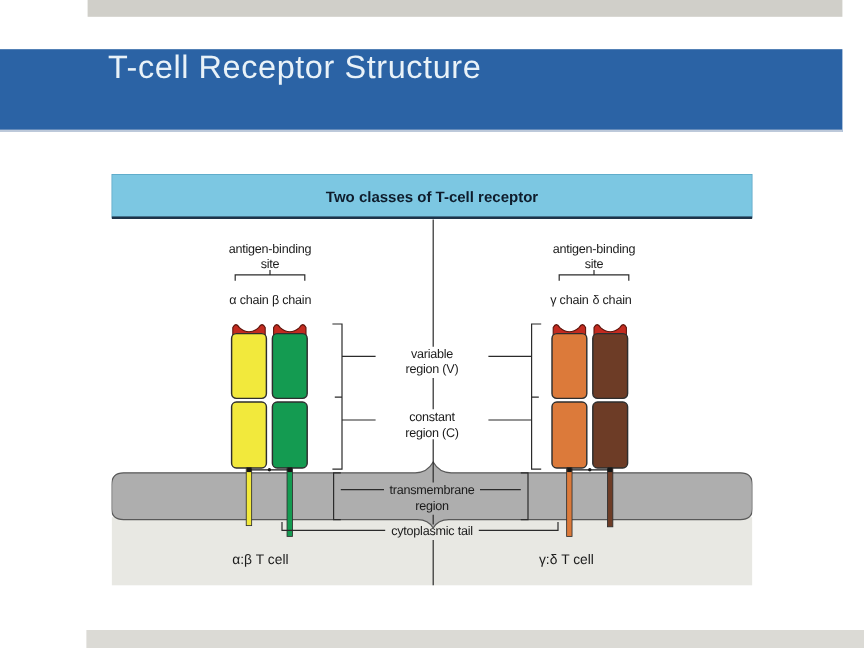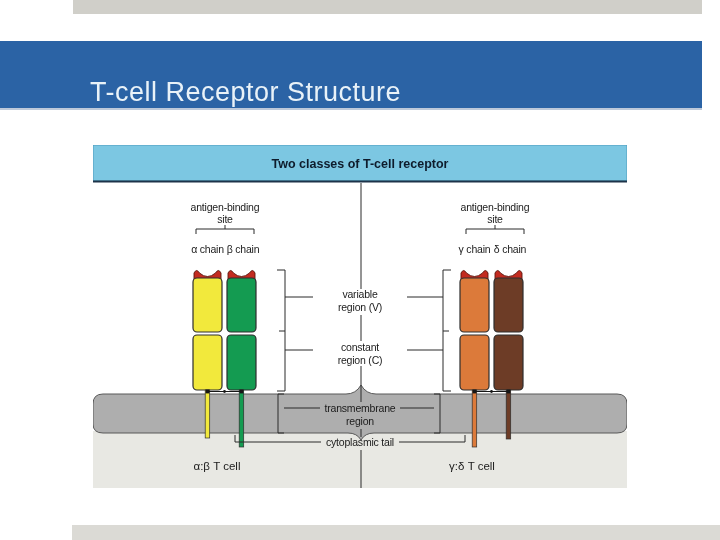--- a/index.html
+++ b/index.html
@@ -8,21 +8,21 @@
     background:#ffffff;
     font-family:"Liberation Sans", sans-serif;
   }
   .top-bar {
     position:absolute; left:73px; top:0; width:629px; height:14px;
     background:#d0cfc9;
   }
   .title-band {
     position:absolute; left:0; top:41px; width:702px; height:67px;
     background:#2b63a5; border-bottom:2px solid #bdc9da;
-    display:flex; align-items:flex-end;
+    display:flex; align-items:flex-start;
   }
   .title-band h1 {
     margin:0 0 0 90px; font-size:27px; font-weight:400;
     letter-spacing:0.5px; color:#e9f2f8;
   }
   .bottom-bar {
     position:absolute; left:72px; top:525px; width:648px; height:15px;
     background:#dbdad5;
   }
   .diagram {

